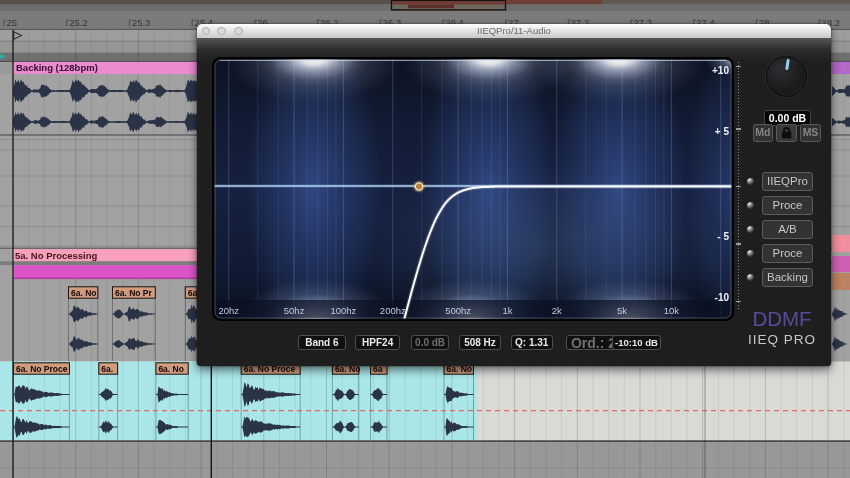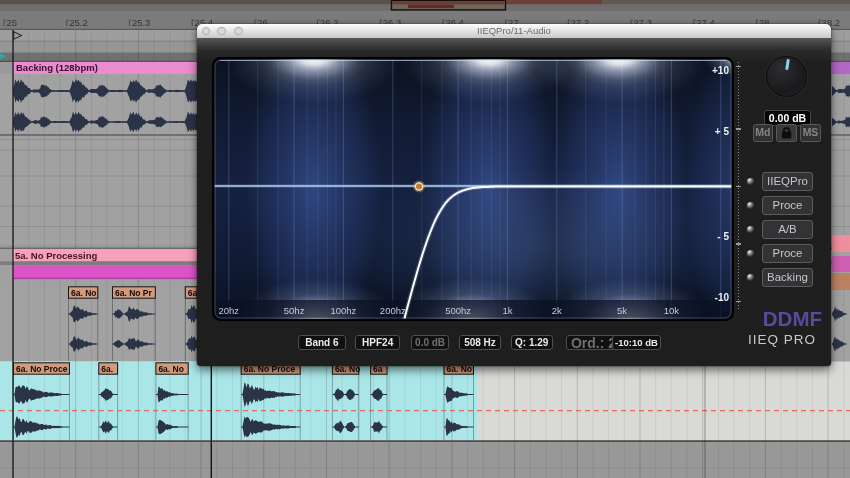--- a/index.html
+++ b/index.html
@@ -795,23 +795,23 @@
 <div class="led" style="top:140.3px"></div>
 <div class="sb" style="top:158.3px">Proce</div>
 <div class="led" style="top:164.3px"></div>
 <div class="sb" style="top:182.3px">A/B</div>
 <div class="led" style="top:188.3px"></div>
 <div class="sb" style="top:206.3px">Proce</div>
 <div class="led" style="top:212.3px"></div>
 <div class="sb" style="top:230.3px">Backing</div>
 <div class="led" style="top:236.3px"></div>
 
-  <div style="position:absolute;left:545px;top:269px;width:80px;text-align:right;font-size:20.5px;font-weight:bold;color:#5b4a9b;letter-spacing:0px">DDMF</div>
+  <div style="position:absolute;left:545px;top:269px;width:80px;text-align:center;font-size:20.5px;font-weight:normal;color:#5b4a9b;letter-spacing:0px">DDMF</div>
   <div style="position:absolute;left:545px;top:294px;width:80px;text-align:center;font-size:13.5px;color:#c8c8c8;letter-spacing:1px">IIEQ PRO</div>
   <div class="bb" style="left:100.9px;width:48px;color:#e9e9e9;font-size:10px">Band 6</div>
 <div class="bb" style="left:158.3px;width:44.7px;color:#e9e9e9;font-size:10px">HPF24</div>
 <div class="bb" style="left:213.8px;width:38.6px;color:#6f6f6f;font-size:10px">0.0 dB</div>
 <div class="bb" style="left:261.8px;width:42.4px;color:#e9e9e9;font-size:10px">508 Hz</div>
-<div class="bb" style="left:313.6px;width:42.3px;color:#e9e9e9;font-size:10px">Q: 1.29</div>
+<div class="bb" style="left:313.6px;width:42.3px;color:#e9e9e9;font-size:10px">Q: 1.31</div>
 <div class="bb" style="left:369px;width:55px;color:#6f6f6f;font-size:14px">Ord.: 2</div>
 <div class="bb" style="left:414.8px;width:49.4px;color:#e9e9e9;font-size:9.5px">-10:10 dB</div>
 
  </div>
 </div>
 </body></html>

